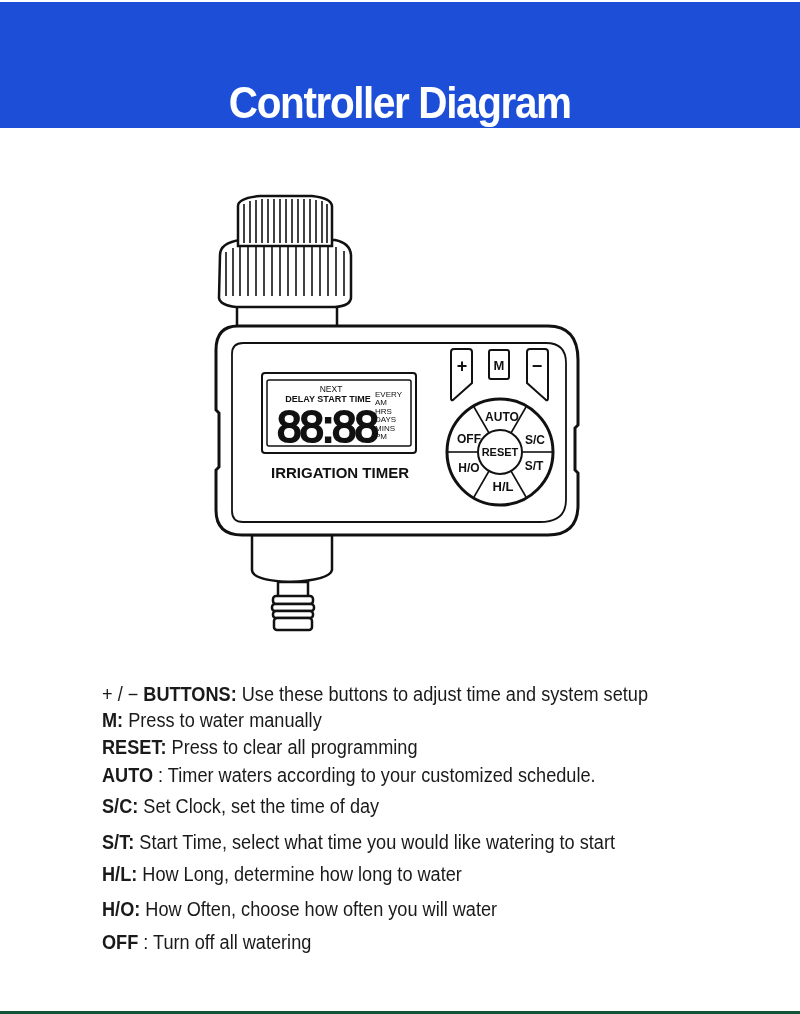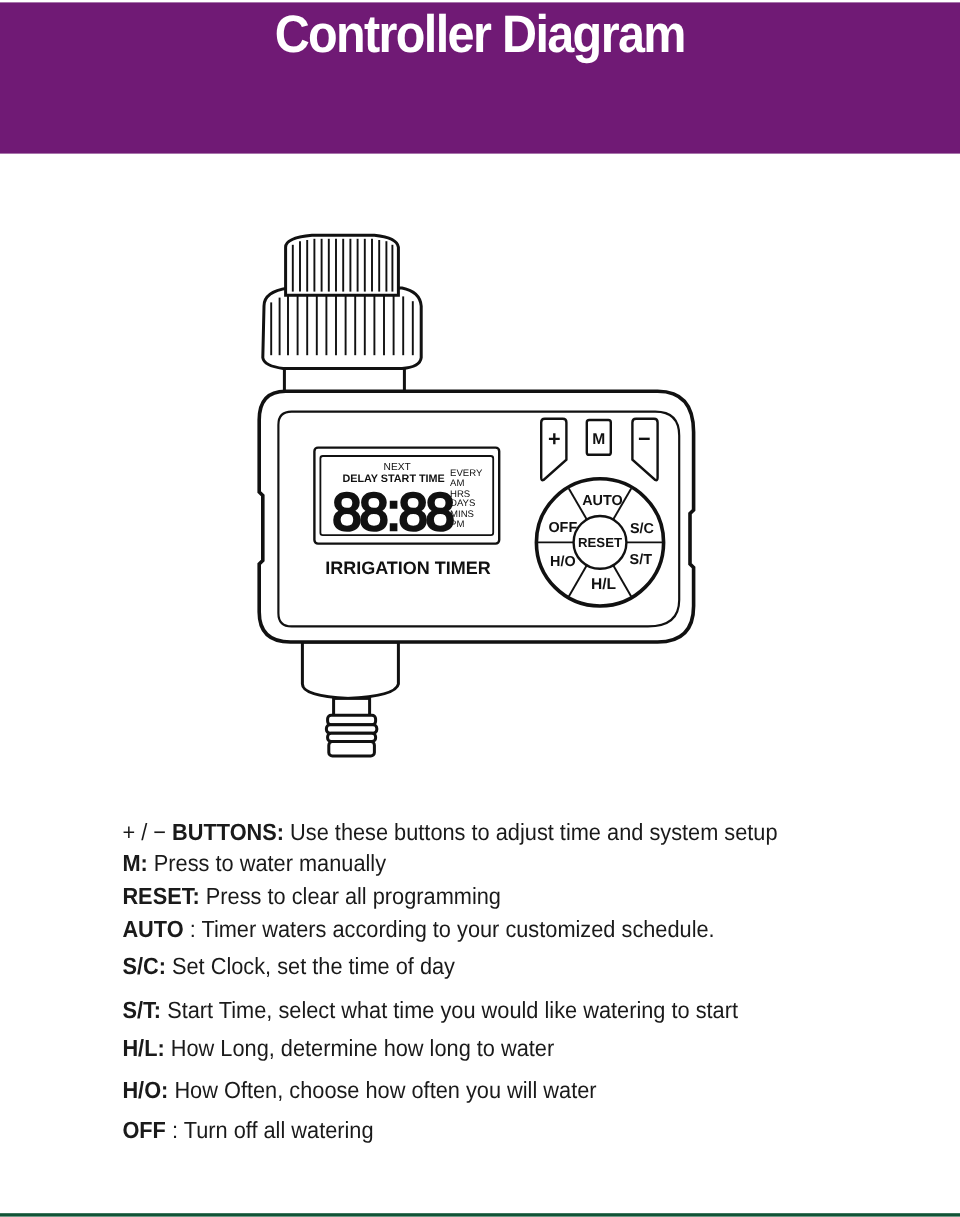--- a/index.html
+++ b/index.html
@@ -1,17 +1,17 @@
 <!DOCTYPE html>
 <html><head>
 <meta charset="utf-8">
 <style>
   html, body { margin: 0; padding: 0; background: #ffffff; }
   body { width: 800px; height: 1014px; position: relative; overflow: hidden; font-family: "Liberation Sans", sans-serif; }
-  .header { position: absolute; left: 0; top: 2px; width: 800px; height: 126px; background: #701a75; display: flex; align-items: flex-start; justify-content: center; }
+  .header { position: absolute; left: 0; top: 2px; width: 800px; height: 126px; background: #1d4ed8; display: flex; align-items: flex-end; justify-content: center; }
   .header h1 { margin: 0; color: #ffffff; font-family: "Liberation Sans", sans-serif; font-weight: bold; font-size: 44px; letter-spacing: -1.5px; transform: scaleX(0.92); padding-top: 2px; }
   .diagram { position: absolute; left: 0; top: 180px; width: 800px; height: 460px; }
   .diagram svg { position: absolute; left: 0; top: 0; }
   .svgtext { font-family: "Liberation Sans", sans-serif; fill: #111; }
   .legend { position: absolute; left: 102px; top: 680px; width: 660px; font-family: "Liberation Sans", sans-serif; color: #1a1a1a; font-size: 19.5px; }
   .legend .row { position: absolute; left: 0; white-space: nowrap; line-height: 24px; transform: scaleX(0.93); transform-origin: left center; }
   .legend .key { font-weight: bold; }
   .legend .prefix { font-weight: normal; }
   .footer-rule { position: absolute; left: 0; top: 1011px; width: 800px; height: 3px; background: #115436; }
 </style>

